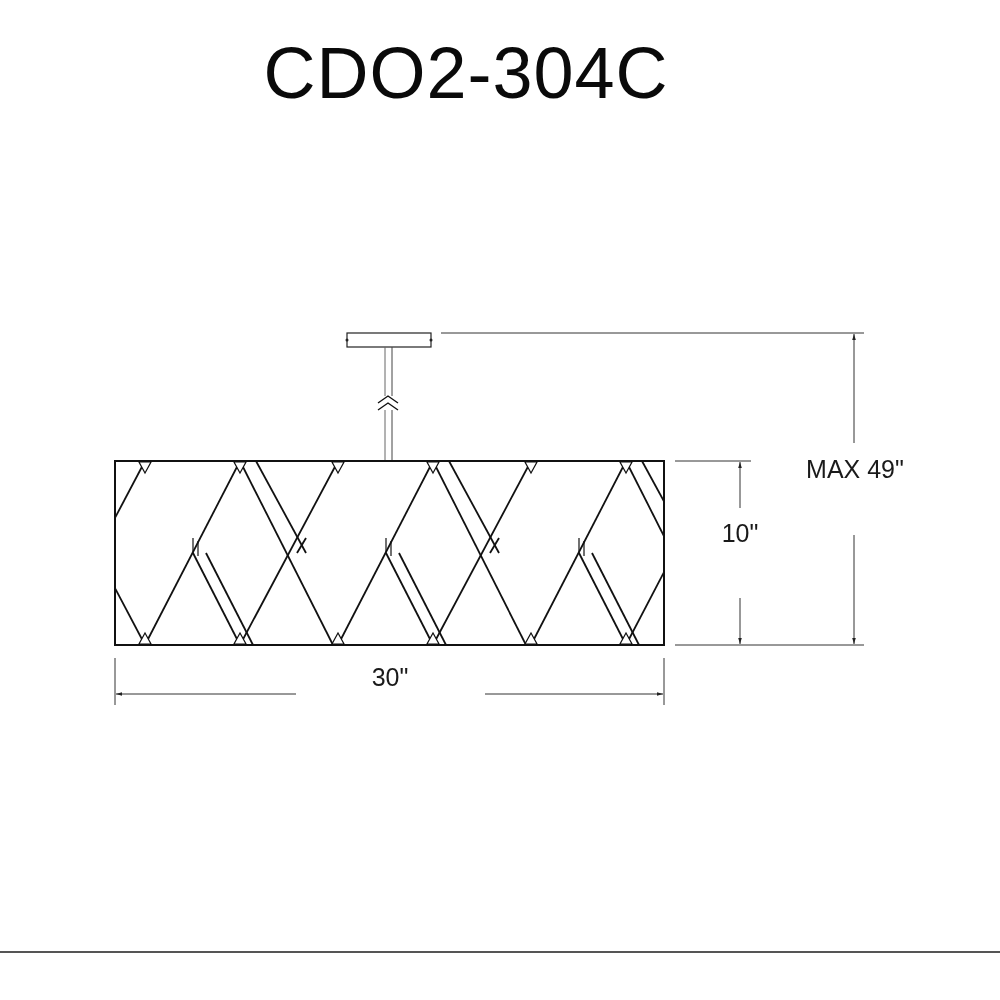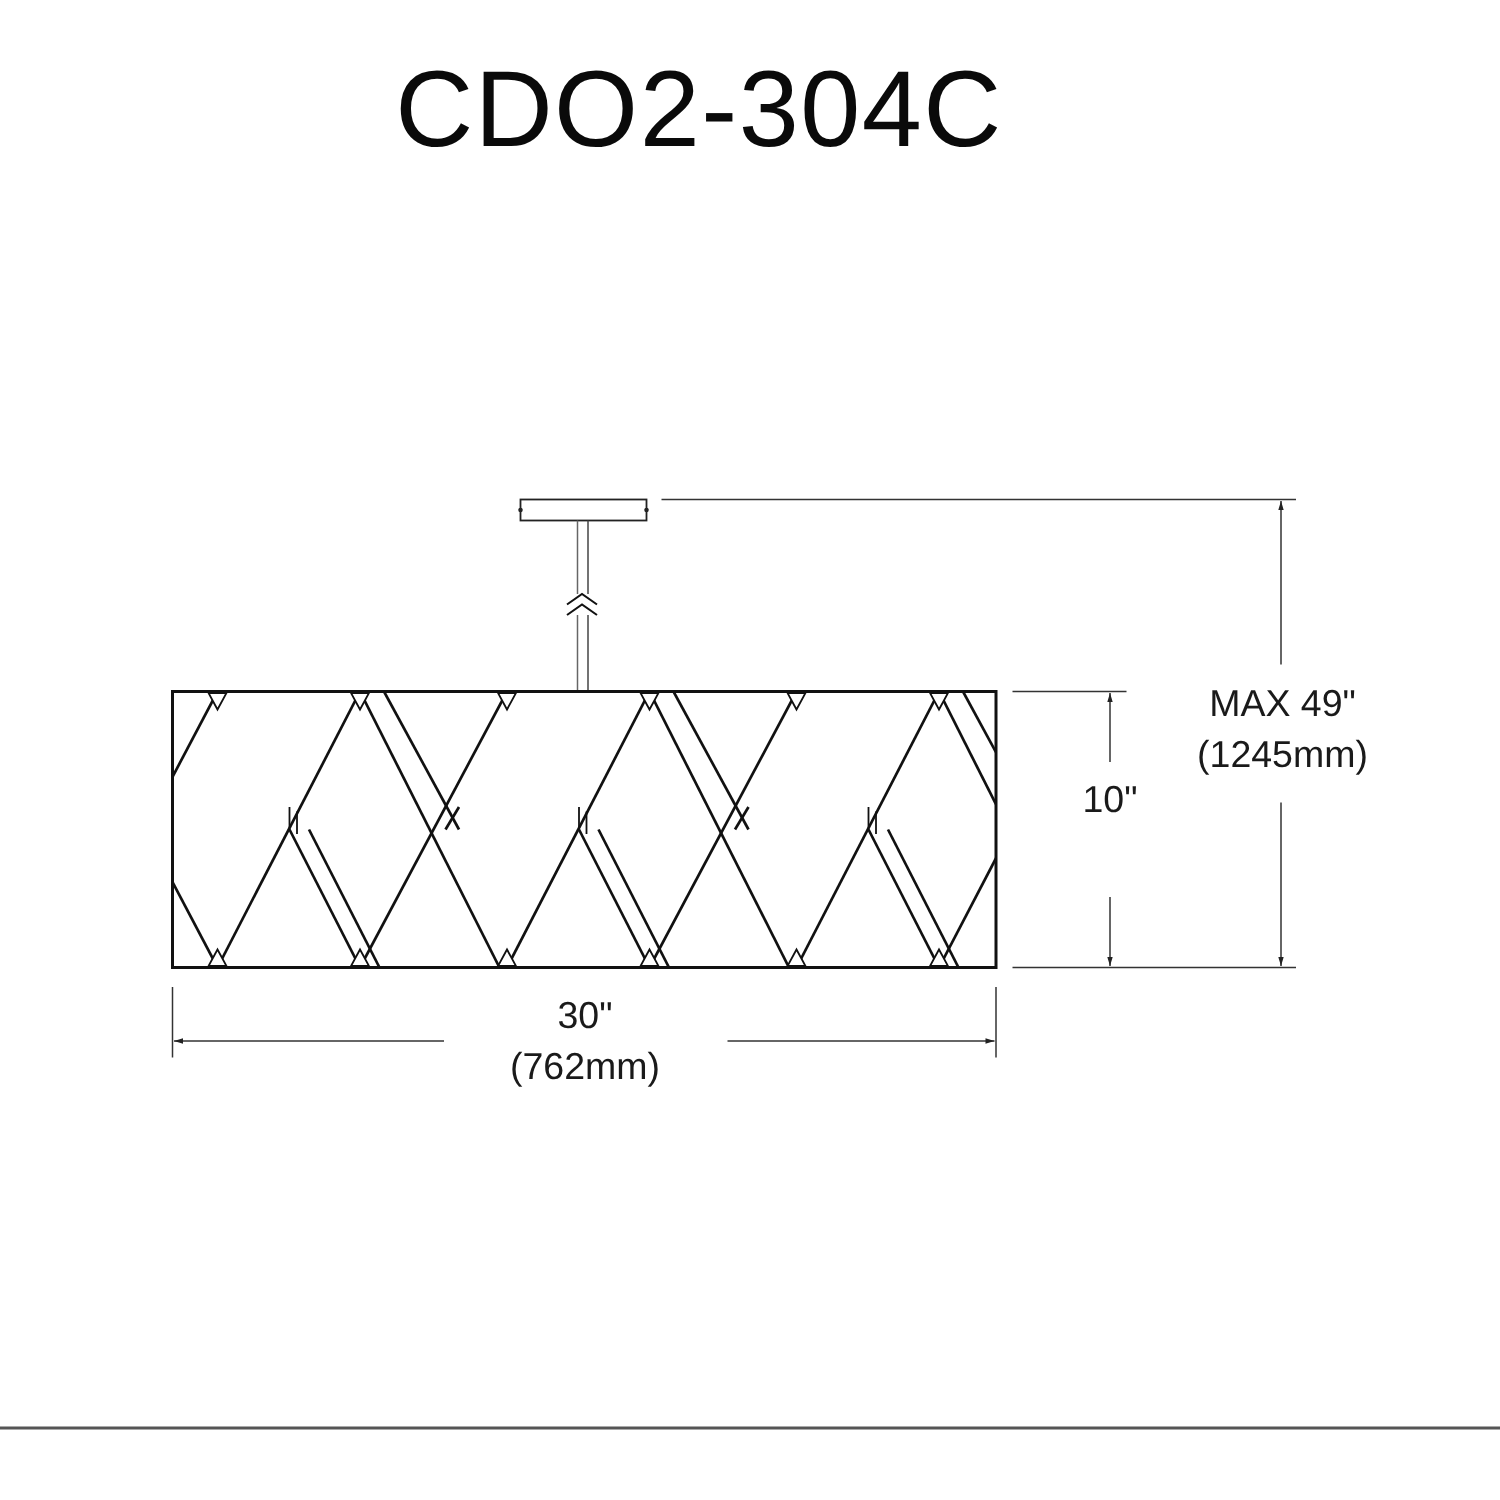--- a/index.html
+++ b/index.html
@@ -112,25 +112,23 @@
 
   <g stroke="#333" stroke-width="1">
     <line x1="441" y1="333" x2="864" y2="333"></line>
     <line x1="854" y1="334" x2="854" y2="443" marker-start="url(#arr)"></line>
     <line x1="854" y1="535" x2="854" y2="644" marker-end="url(#arr)"></line>
   </g>
 </svg>
 
 <div class="dimlabel" style="left:290px; top:660px; width:200px;">
   <div>30"</div>
-  <div>(762mm)</div>
 </div>
 
 <div class="dimlabel" style="left:670px; top:516px; width:140px;">
   <div>10"</div>
 </div>
 
 <div class="dimlabel" style="left:775px; top:452px; width:160px;">
   <div>MAX 49"</div>
-  <div>(1245mm)</div>
 </div>
 
 <div class="divider"></div>
 
 </body></html>

